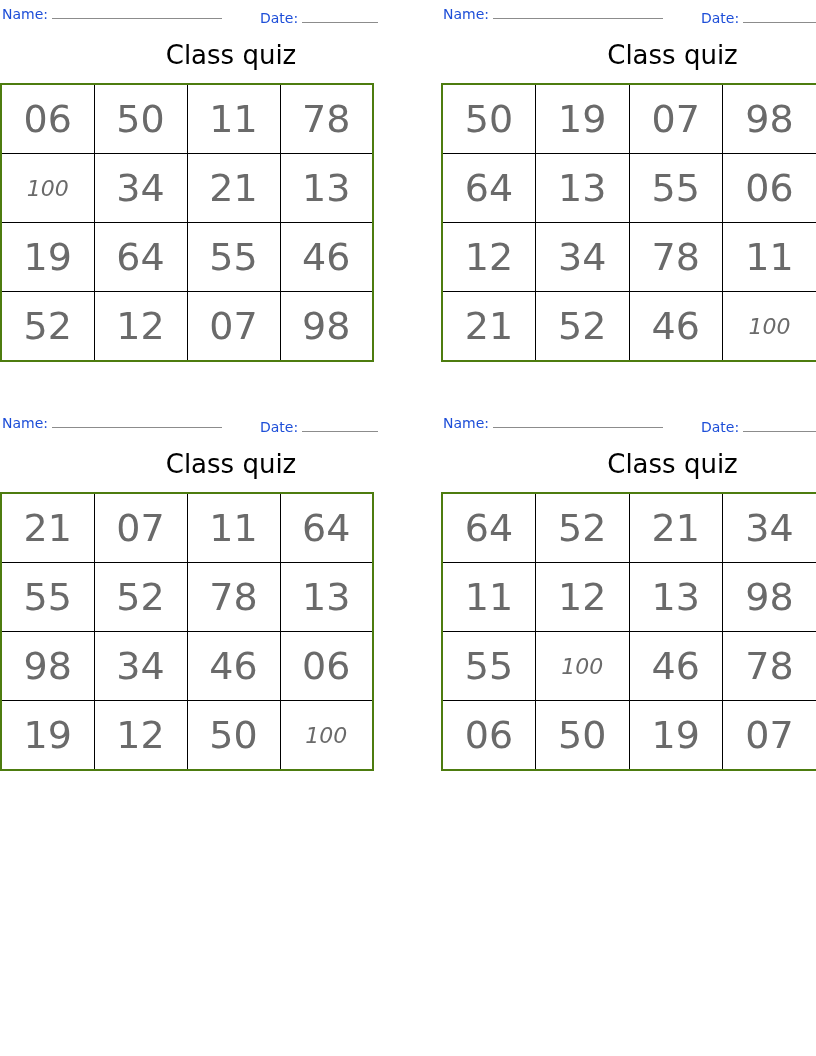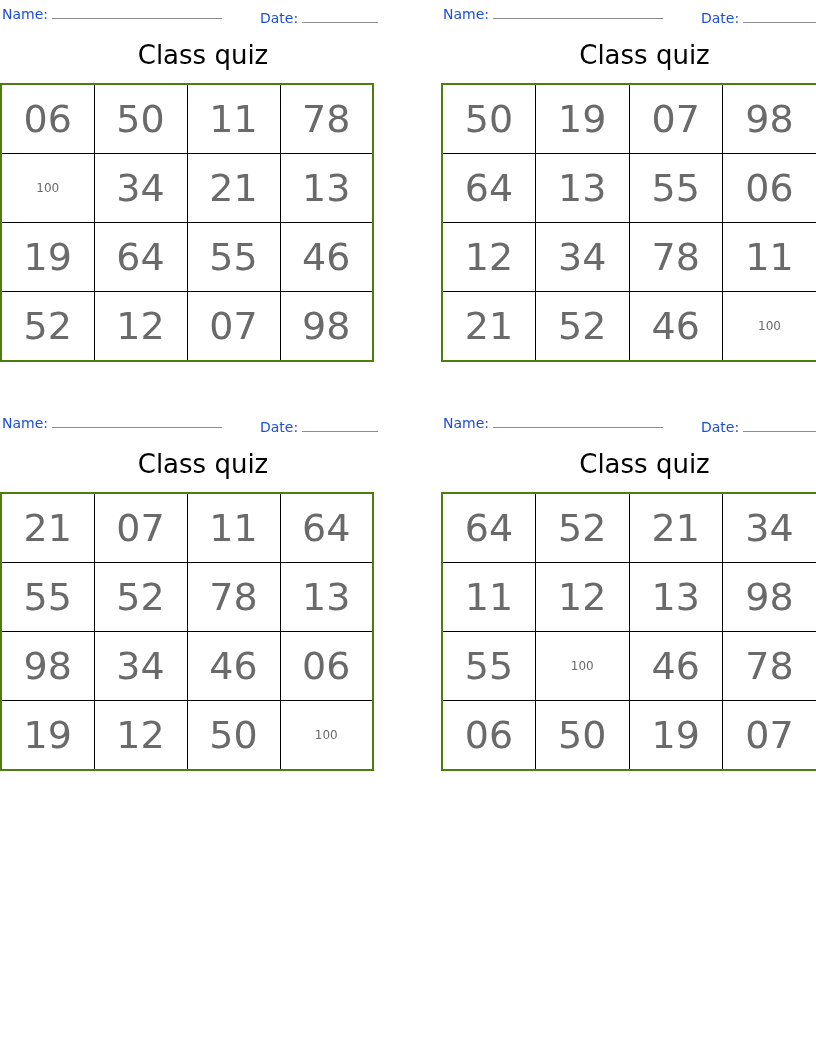--- a/index.html
+++ b/index.html
@@ -42,28 +42,29 @@
     border-bottom: 1px solid #8c8c8c;
     margin-left: 4px;
     vertical-align: baseline;
   }
   .name-line { width: 170px; }
   .date-line { width: 76px; }
 
   .card-title {
     position: absolute;
     top: 40px;
-    left: 16px;
+    left: 0;
     width: 100%;
     text-align: center;
     font-size: 26px;
     line-height: 30px;
     color: #000000;
     font-weight: 500;
     margin: 0;
+    padding-left: 44px;
   }
 
   table.quiz-grid {
     position: absolute;
     top: 83px;
     left: 0;
     width: 100%;
     border-collapse: collapse;
     table-layout: fixed;
     border: 2px solid #4d7c0f;
@@ -72,21 +73,22 @@
     border: 1px solid #000000;
     height: 68px;
     text-align: center;
     vertical-align: middle;
     font-size: 38px;
     color: #6a6a6a;
     padding: 0;
     overflow: hidden;
   }
   table.quiz-grid td.small-num {
-    font-size: 12px;
+    font-size: 22px;
+    font-style: italic;
   }
   
   .card.pos-tr table.quiz-grid,
   .card.pos-br table.quiz-grid { border-right: none; }
   .card.pos-tr table.quiz-grid td:last-child,
   .card.pos-br table.quiz-grid td:last-child { border-right: none; }
 </style>
 </head>
 <body>
 

